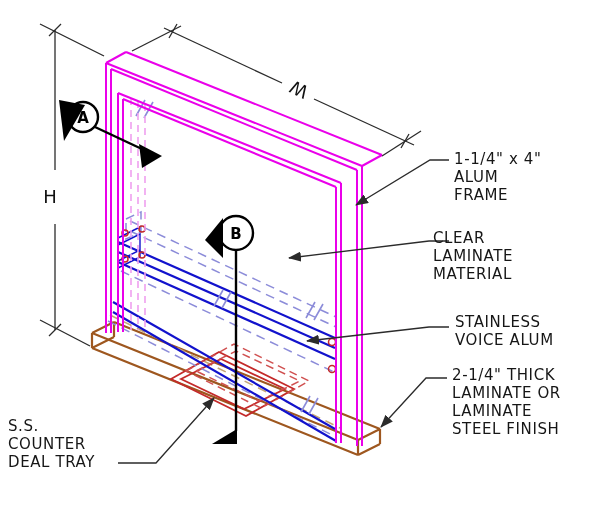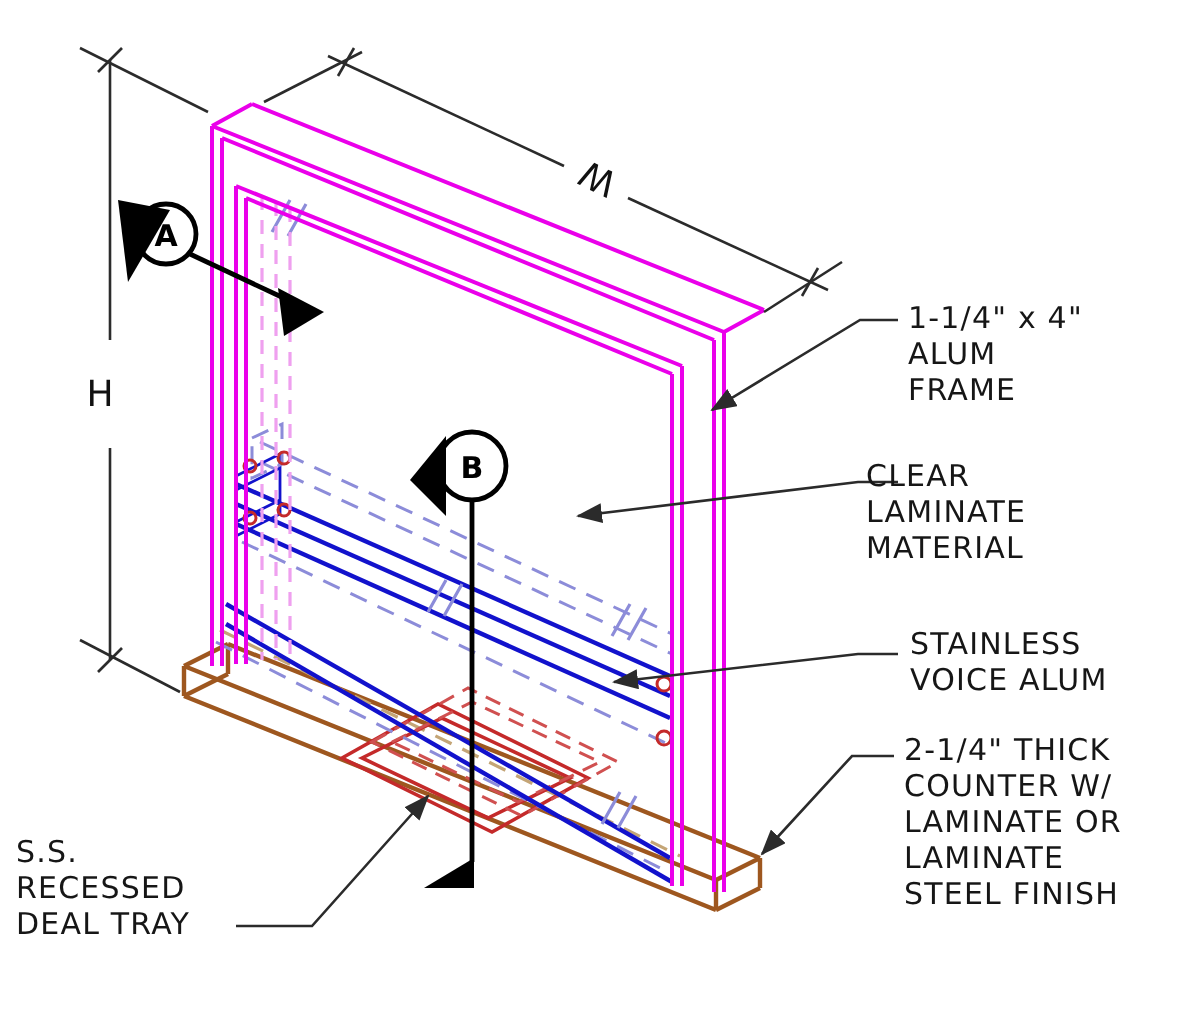--- a/index.html
+++ b/index.html
@@ -192,25 +192,24 @@
     <span>MATERIAL</span>
   </div>
 
   <div class="callout" style="left:455px;top:313px;">
     <span>STAINLESS</span>
     <span>VOICE ALUM</span>
   </div>
 
   <div class="callout" style="left:452px;top:366px;">
     <span>2-1/4" THICK</span>
-    <span>COUNTER W/</span>
     <span>LAMINATE OR</span>
     <span>LAMINATE</span>
     <span>STEEL FINISH</span>
   </div>
 
   <div class="callout" style="left:8px;top:417px;">
     <span>S.S.</span>
-    <span>RECESSED</span>
+    <span>COUNTER</span>
     <span>DEAL TRAY</span>
   </div>
 
 </div>
 
 </body></html>

